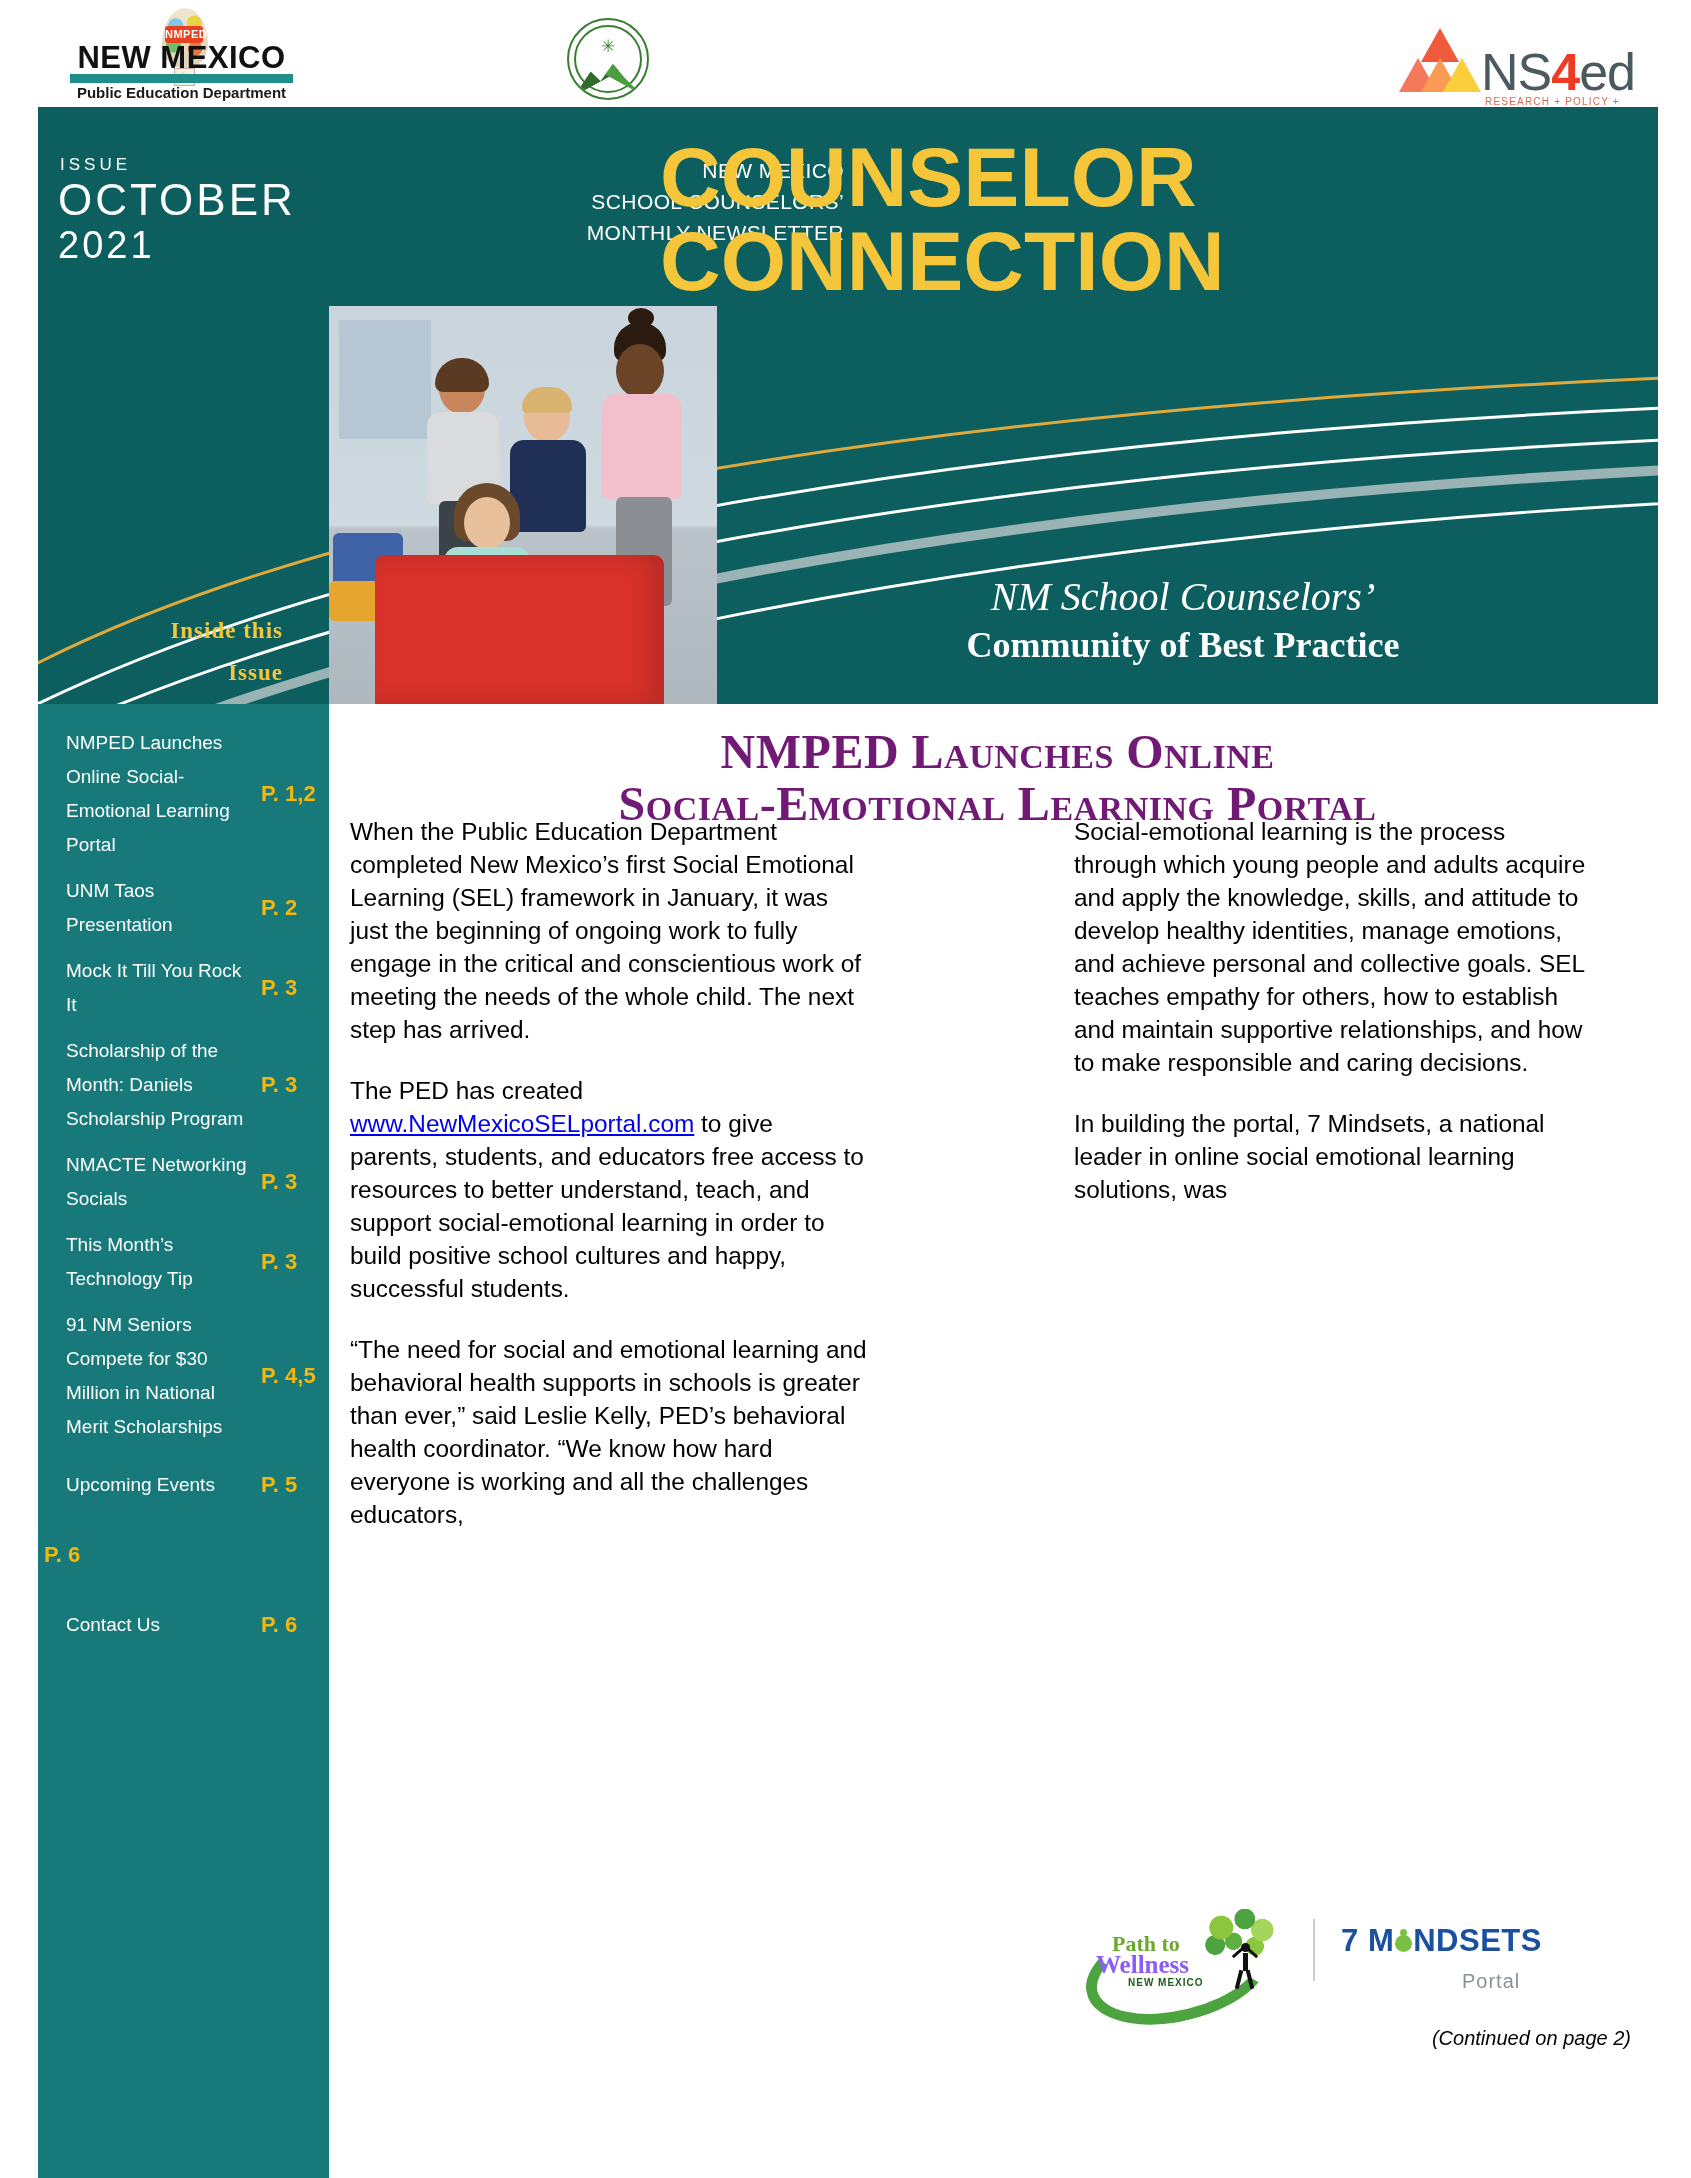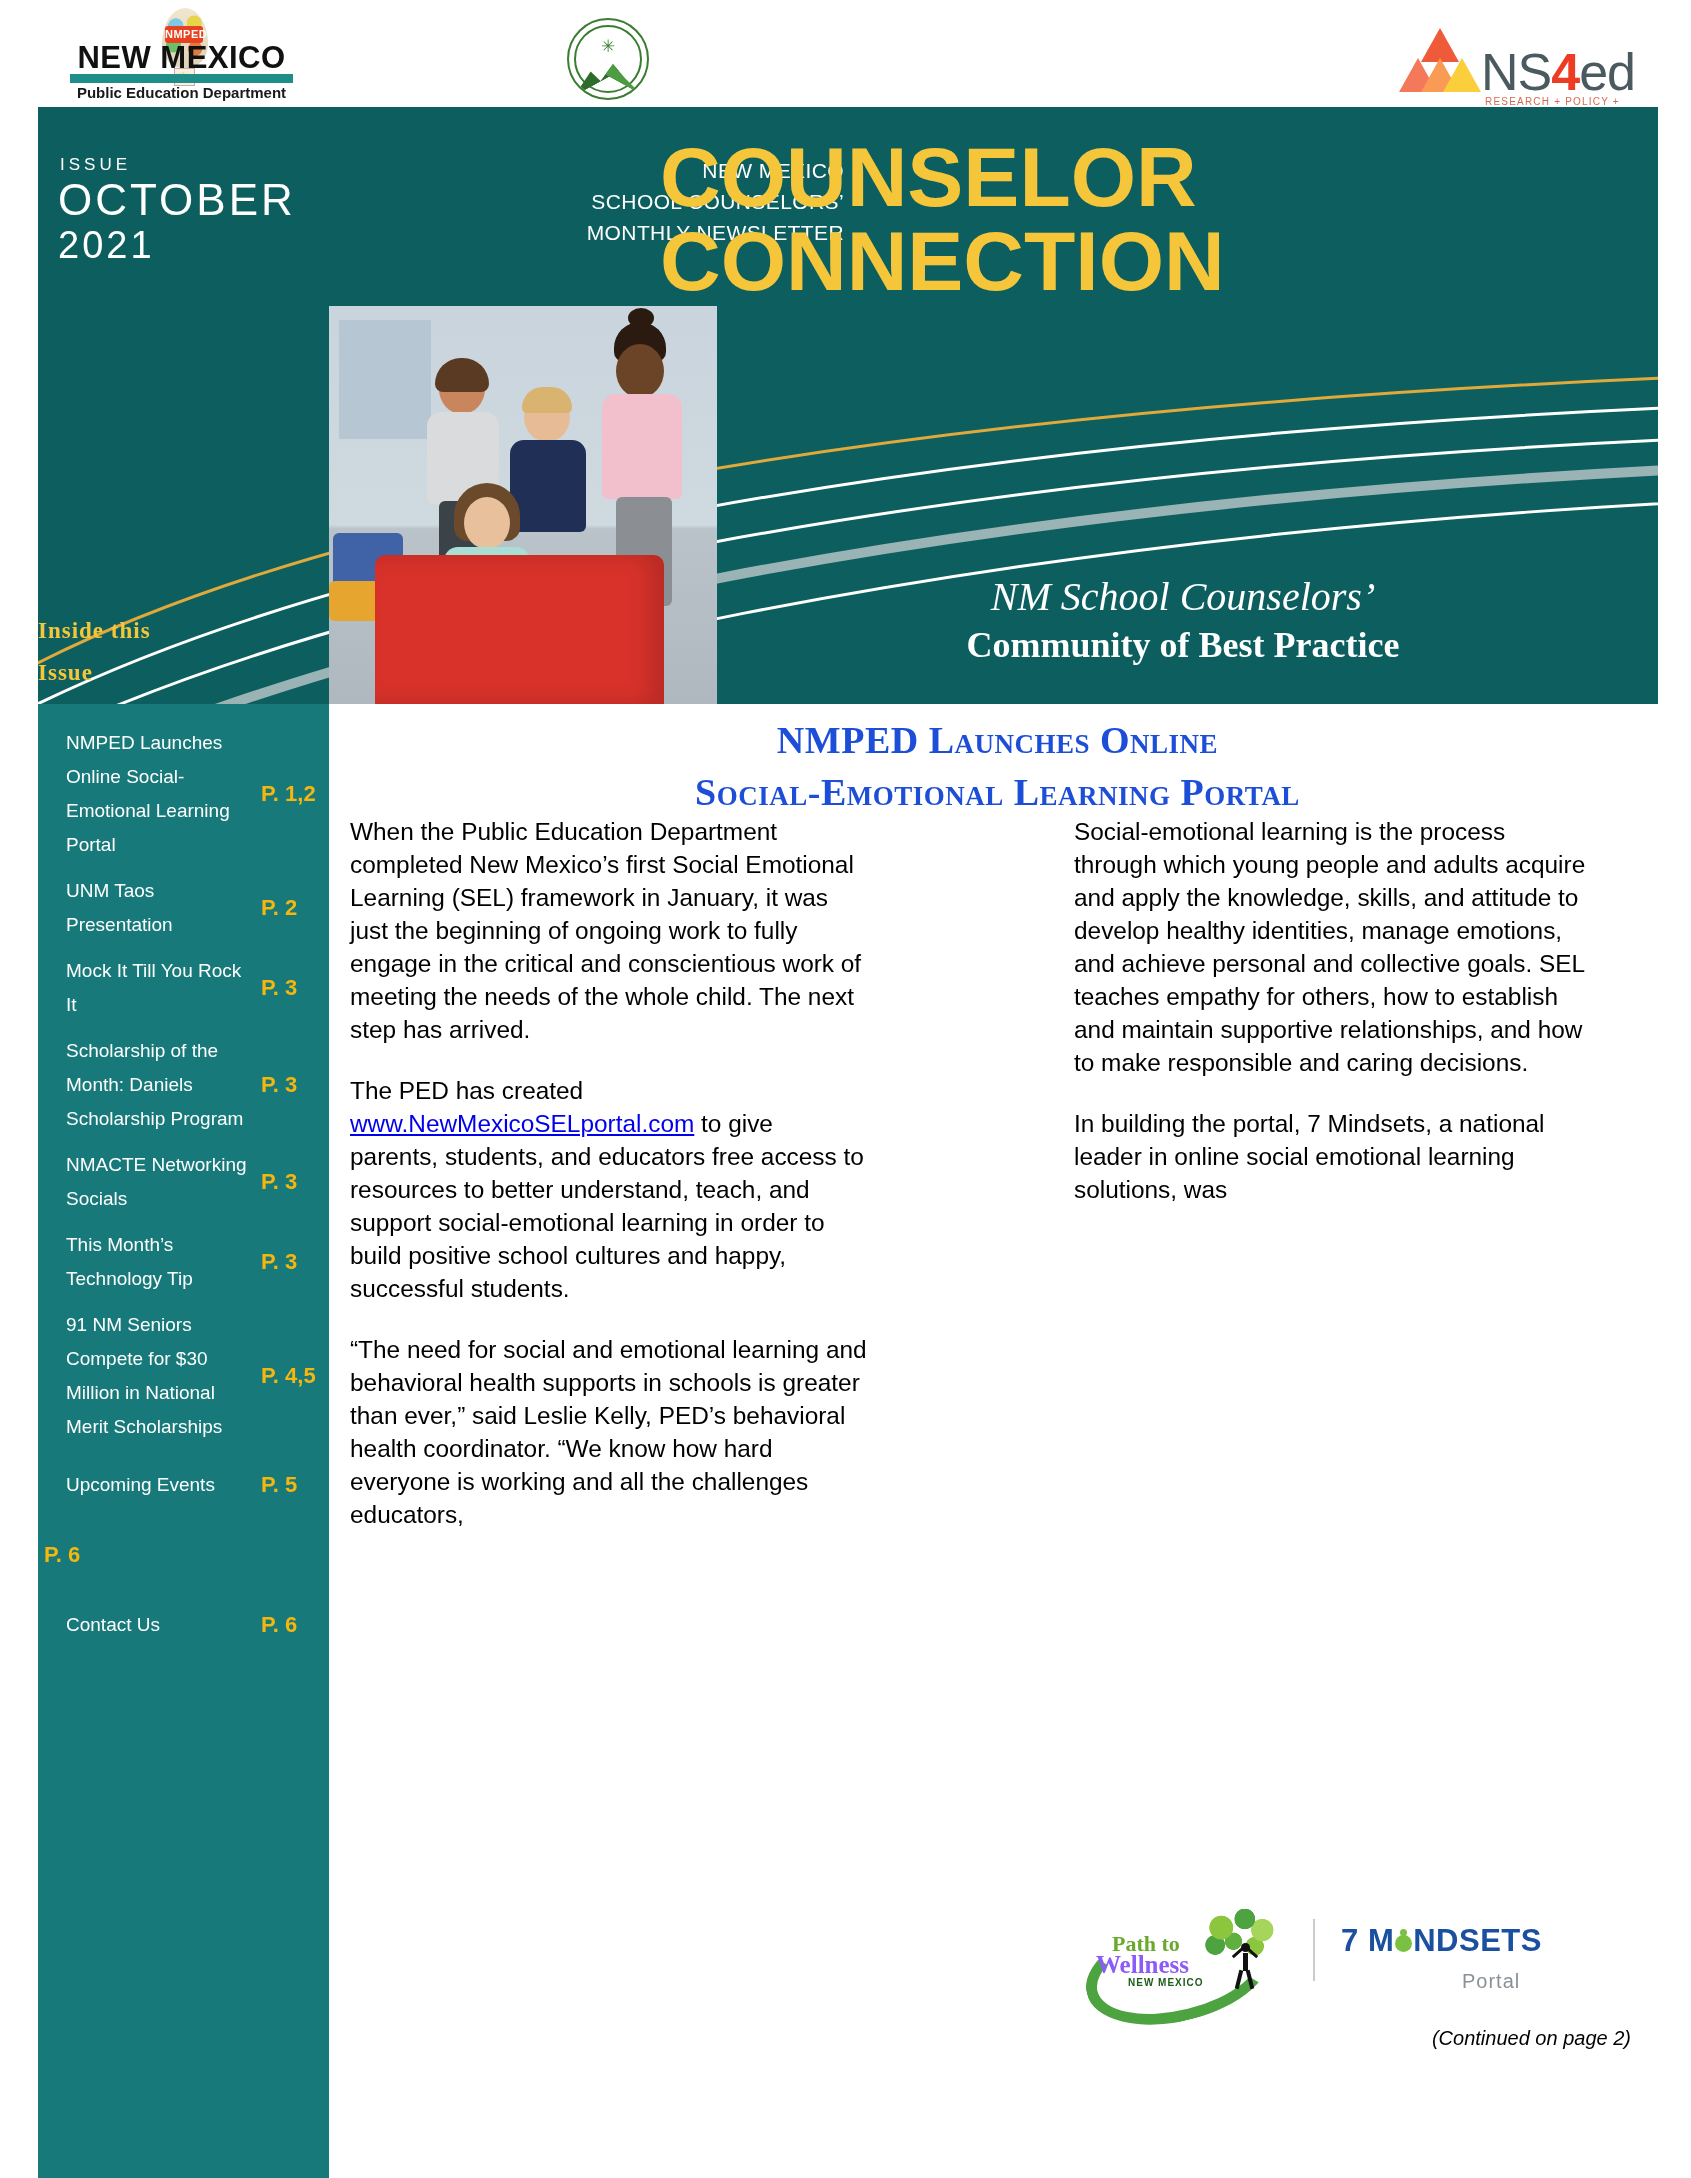--- a/index.html
+++ b/index.html
@@ -80,32 +80,32 @@
   .kid .body{position:absolute;border-radius:14px 14px 6px 6px;}
   .kid .legL,.kid .legR{position:absolute;border-radius:4px;}
 
   .tagline1{position:absolute;left:697px;top:466px;width:896px;text-align:center;color:#fff;
      font-family:"Liberation Serif",serif;font-style:italic;font-size:40px;}
   .tagline2{position:absolute;left:697px;top:517px;width:896px;text-align:center;color:#fff;
      font-family:"Liberation Serif",serif;font-weight:bold;font-size:36px;}
 
   
   .sidebar{position:absolute;left:38px;top:704px;width:291px;height:1474px;background:#17797a;}
-  .sb-head{position:absolute;left:0;top:-94px;width:245px;text-align:left;color:#f5c63a;
+  .sb-head{position:absolute;left:0;top:-94px;width:245px;text-align:right;color:#f5c63a;
     font-family:"Liberation Serif",serif;font-weight:bold;font-size:30px;line-height:42px;letter-spacing:1px;}
   .sb-head .sc{font-size:23px;}
   .toc{position:absolute;left:0;top:16px;width:291px;}
   .toc-row{position:relative;display:flex;align-items:center;min-height:58px;padding:6px 0 6px 0;}
   .toc-title{width:189px;padding-left:28px;color:#ffffff;font-size:19px;line-height:34px;}
   .toc-page{flex:1;color:#f5b70e;font-size:22px;font-weight:bold;padding-left:6px;}
 
   
   .article{position:absolute;left:338px;top:704px;width:1319px;height:1474px;background:#fff;}
-  .headline{position:absolute;left:0;top:10px;width:1319px;text-align:center;color:#1d4ed8;
-     font-family:"Liberation Serif",serif;font-weight:bold;font-size:38px;line-height:52px;
+  .headline{position:absolute;left:0;top:22px;width:1319px;text-align:center;color:#701a75;
+     font-family:"Liberation Serif",serif;font-weight:bold;font-size:48px;line-height:52px;
      font-variant:small-caps;letter-spacing:0.5px;}
   .cols{position:absolute;left:0;top:111px;width:1319px;}
   .col{position:absolute;top:0;width:517px;}
   .colA{left:12px;}
   .colB{left:736px;}
   .col p{margin:0 0 28px 0;color:#000;font-size:24.4px;line-height:33px;}
   .col a{color:#0000ee;text-decoration:underline;}
 
   
   .botlogos{position:absolute;left:736px;top:1199px;width:557px;height:109px;}

